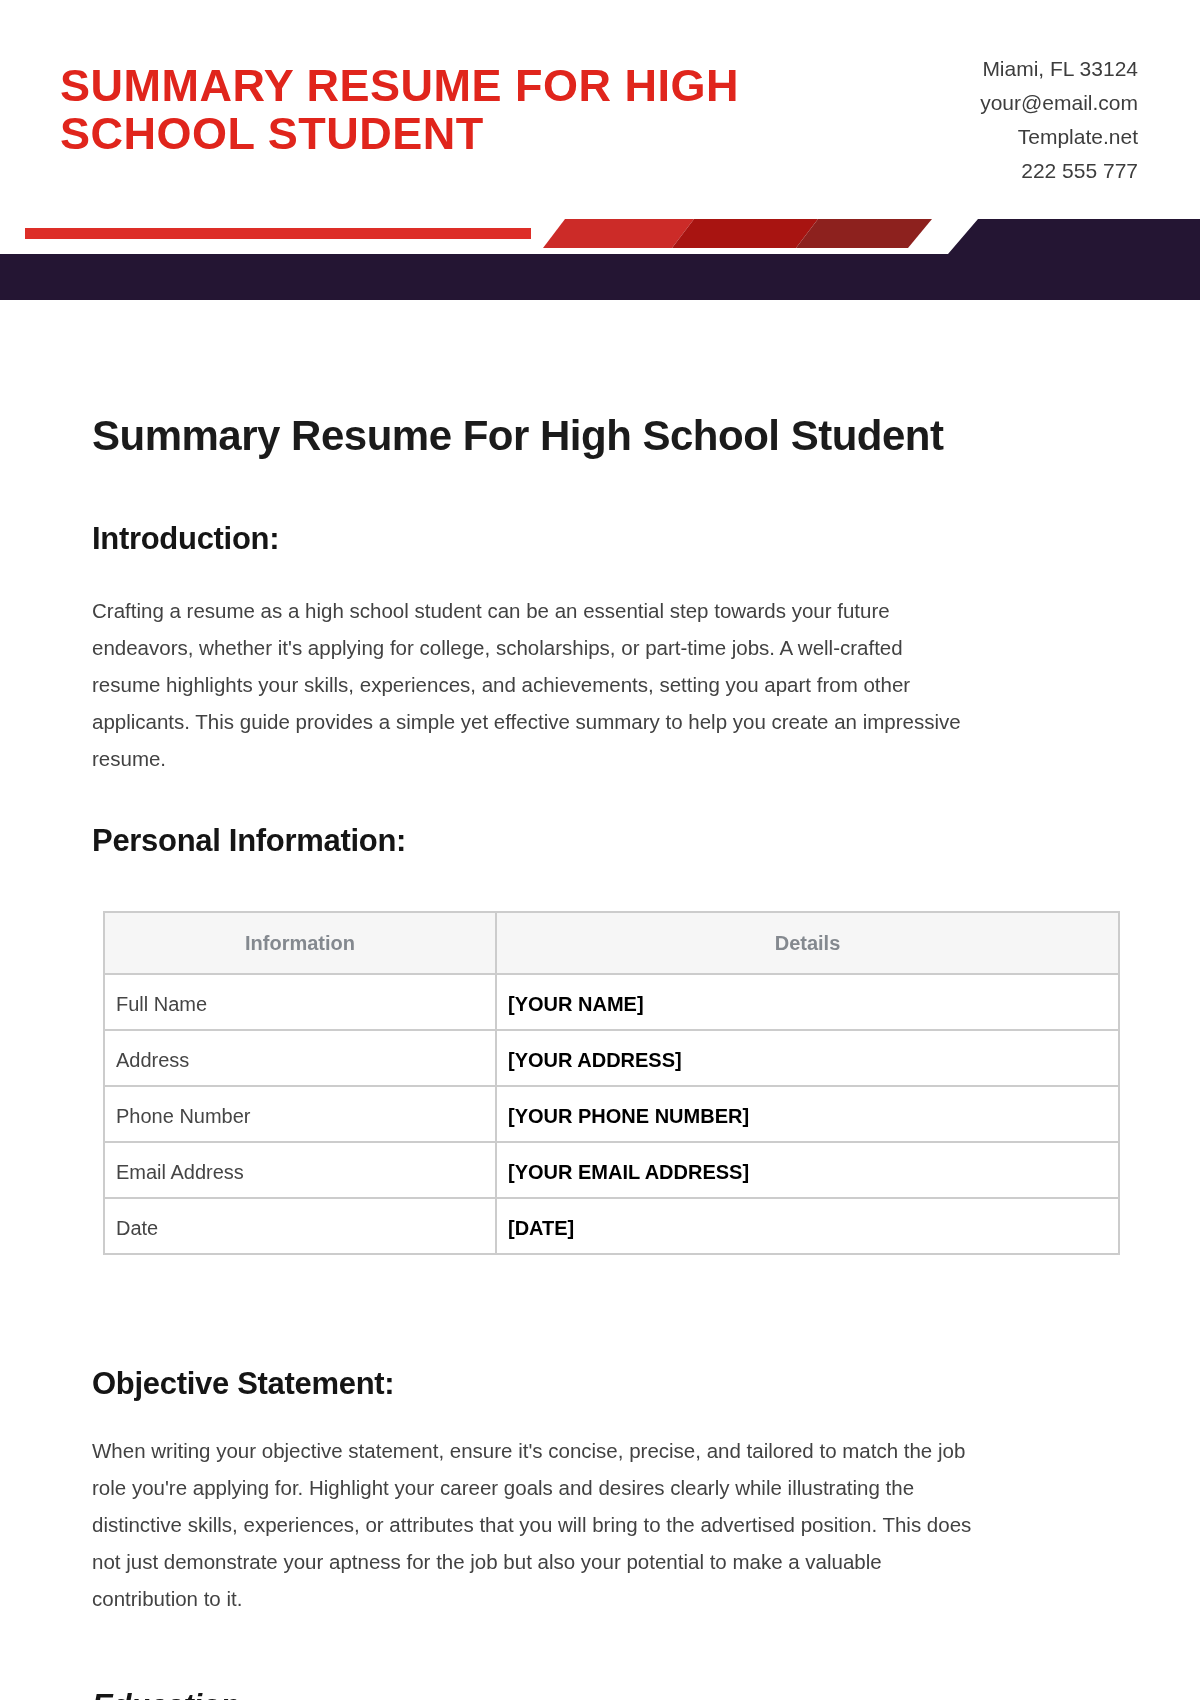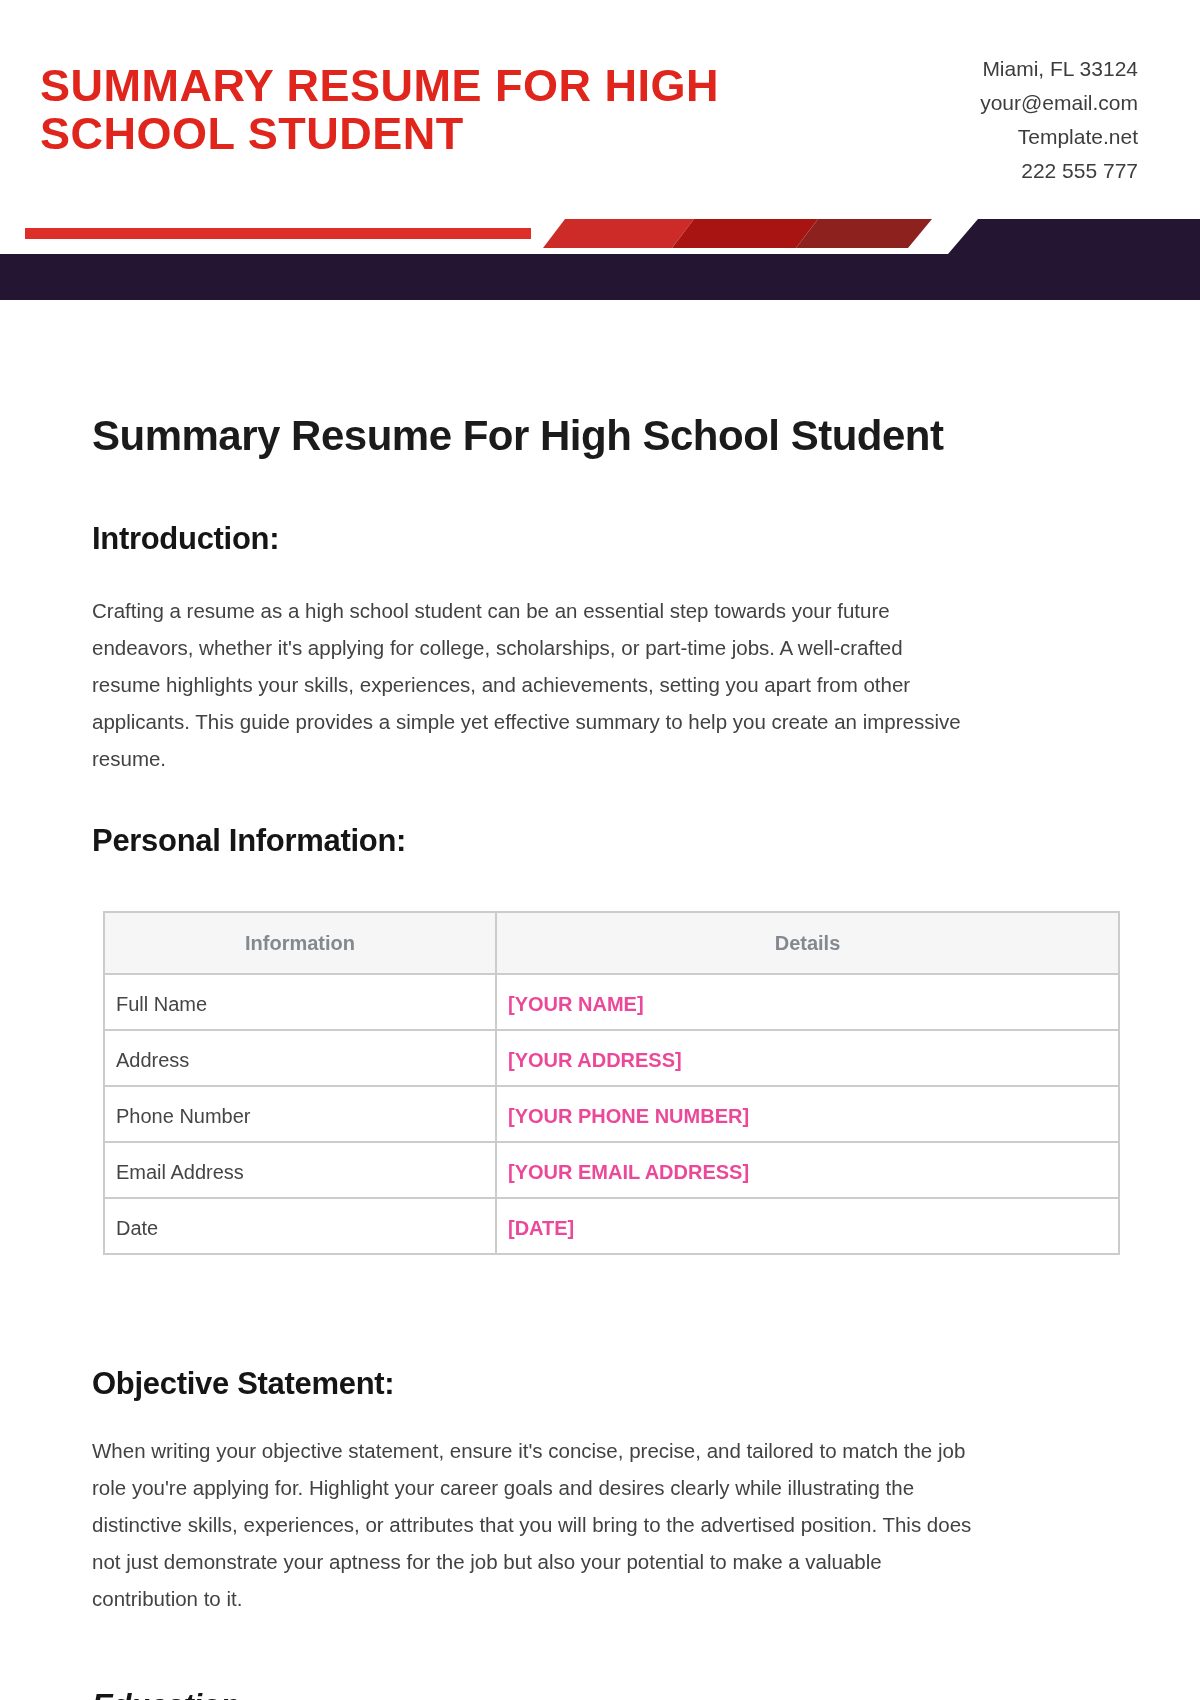--- a/index.html
+++ b/index.html
@@ -4,21 +4,21 @@
 <style>
   html,body{margin:0;padding:0;}
   body{
     width:1200px;height:1700px;background:#ffffff;overflow:hidden;position:relative;
     font-family:"Liberation Sans",sans-serif;
   }
   .page{position:absolute;inset:0;width:1200px;height:1700px;background:#fff;}
 
   
   .brand-title{
-    position:absolute;left:40px;top:62px;margin:0;
+    position:absolute;left:60px;top:62px;margin:0;
     font-size:45px;line-height:48px;font-weight:900;letter-spacing:.5px;
     text-transform:uppercase;color:#e0251c;
   }
   .brand-title span{display:block;}
   .contact-block{
     position:absolute;top:52px;right:62px;text-align:right;
     font-size:21px;line-height:34px;color:#3d3d3d;margin-left:32px;
   }
   .band-svg{position:absolute;left:0;top:0;}
 
@@ -49,21 +49,21 @@
   }
   .info-table th,.info-table td{
     border:2px solid #cccccc;padding:4px 0 0 11px;vertical-align:middle;
   }
   .info-table th{
     height:52px;background:#f6f6f6;color:#84898f;
     font-size:20px;font-weight:700;text-align:center;padding:4px;
   }
   .info-table td{height:50px;font-size:20px;text-align:left;}
   .info-table td.cell-label{color:#454545;font-weight:400;}
-  .info-table td.cell-value{color:#ec4899;font-weight:700;}
+  .info-table td.cell-value{color:#000000;font-weight:700;}
   .col-info{width:382px;}
   .col-details{width:613px;}
 </style>
 </head>
 <body>
 
 <div class="page">
 
   <svg class="band-svg" width="1200" height="310" viewBox="0 0 1200 310">
     <rect x="25" y="228" width="506" height="11" fill="#dd2e28"></rect>

